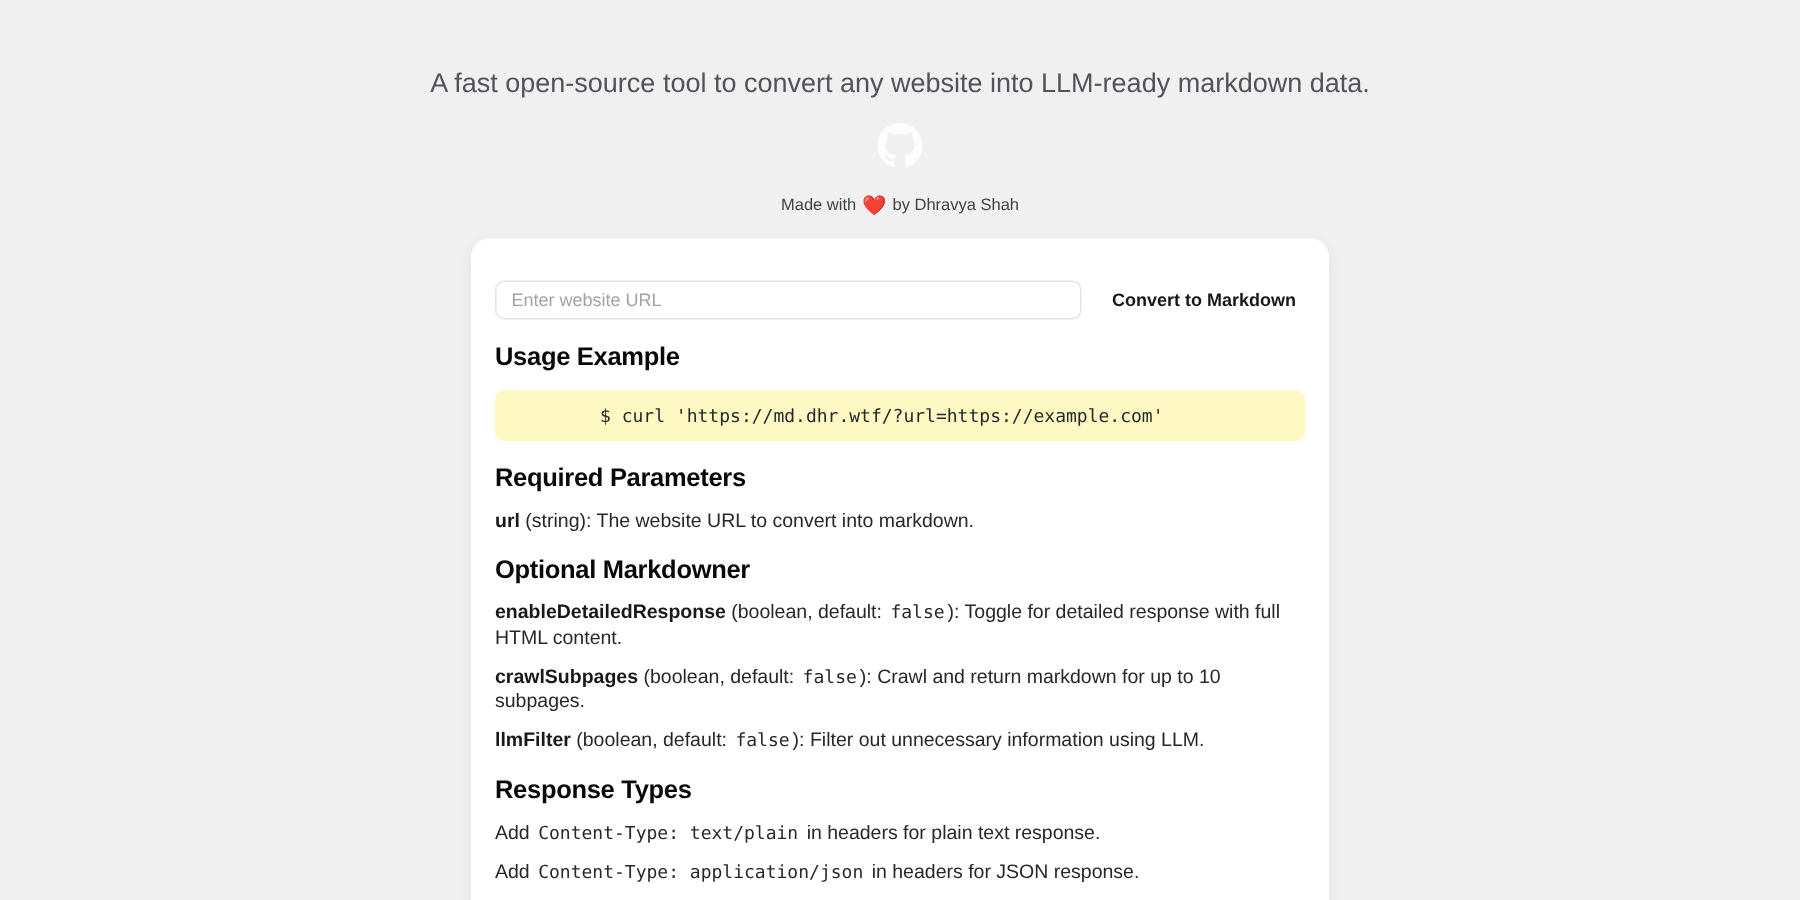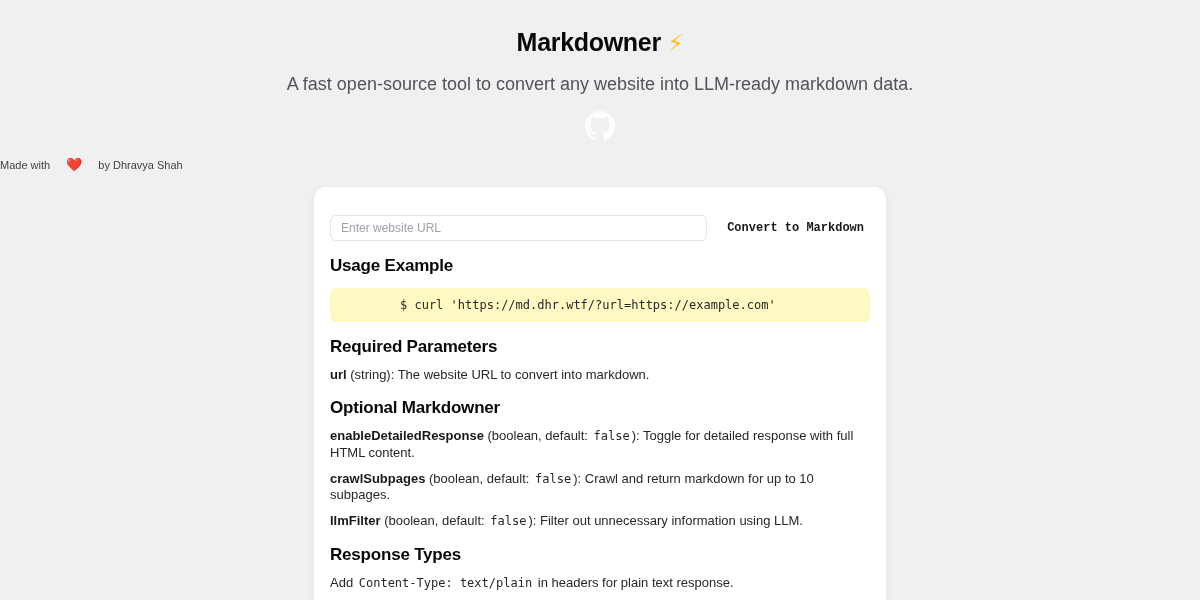--- a/index.html
+++ b/index.html
@@ -19,23 +19,23 @@
   }
   .bolt { color: #fbbf24; font-weight: 400; font-size: 23px; }
   .subtitle { margin-top: 17px; font-size: 18px; color: #52525b; }
   .gh-link { display: inline-block; margin-top: 16px; line-height: 0; }
   .gh-link svg { width: 30px; height: 30px; fill: #fdfdfd; }
   .made-with {
     margin-top: 12px;
     font-size: 11px;
     color: #3f3f46;
     display: flex;
-    justify-content: flex-start;
+    justify-content: center;
     align-items: center;
-    gap: 16px;
+    gap: 4px;
   }
   .heart { color: #dd2e44; font-size: 13px; }
   .card {
     width: 572px;
     margin: 15px auto 0;
     background: #ffffff;
     border-radius: 12px;
     box-shadow: 0 1px 2px rgba(0,0,0,0.05), 0 2px 10px rgba(0,0,0,0.05);
     padding: 28px 16px 22px;
   }
@@ -49,21 +49,21 @@
     font-size: 12px;
     font-family: "Liberation Sans", "DejaVu Sans", sans-serif;
     color: #18181b;
     outline: none;
     background: #fff;
   }
   .url-input::placeholder { color: #a1a1aa; }
   .convert-btn {
     border: none;
     background: transparent;
-    font-family: Liberation Mono, monospace;
+    font-family: Liberation Sans, sans-serif;
     font-size: 12px;
     font-weight: 700;
     color: #18181b;
     padding: 0 6px;
     cursor: pointer;
     white-space: nowrap;
   }
   h2 {
     margin-top: 15px;
     font-size: 17px;
@@ -87,21 +87,20 @@
   .seg-c {
     font-family: "DejaVu Sans Mono", "Liberation Mono", monospace;
     font-size: 12px;
     padding: 0 2px;
   }
 </style>
 </head>
 <body>
 
 <div class="header">
-  <h1 class="page-title"><span>Markdowner</span> <span class="bolt">⚡</span></h1>
   <p class="subtitle">A fast open-source tool to convert any website into LLM-ready markdown data.</p>
   <a class="gh-link">
     <svg viewBox="0 0 16 16" aria-hidden="true">
       <path d="M8 0C3.58 0 0 3.58 0 8c0 3.54 2.29 6.53 5.47 7.59.4.07.55-.17.55-.38 0-.19-.01-.82-.01-1.49-2.01.37-2.53-.49-2.69-.94-.09-.23-.48-.94-.82-1.13-.28-.15-.68-.52-.01-.53.63-.01 1.08.58 1.23.82.72 1.21 1.87.87 2.33.66.07-.52.28-.87.51-1.07-1.78-.2-3.64-.89-3.64-3.95 0-.87.31-1.59.82-2.15-.08-.2-.36-1.02.08-2.12 0 0 .67-.21 2.2.82.64-.18 1.32-.27 2-.27s1.36.09 2 .27c1.53-1.04 2.2-.82 2.2-.82.44 1.1.16 1.92.08 2.12.51.56.82 1.27.82 2.15 0 3.07-1.87 3.75-3.65 3.95.29.25.54.73.54 1.48 0 1.07-.01 1.93-.01 2.2 0 .21.15.46.55.38A8.01 8.01 0 0 0 16 8c0-4.42-3.58-8-8-8z"></path>
     </svg>
   </a>
   <div class="made-with">
     <span>Made with</span>
     <span class="heart">❤️</span>
     <span>by Dhravya Shah</span>

